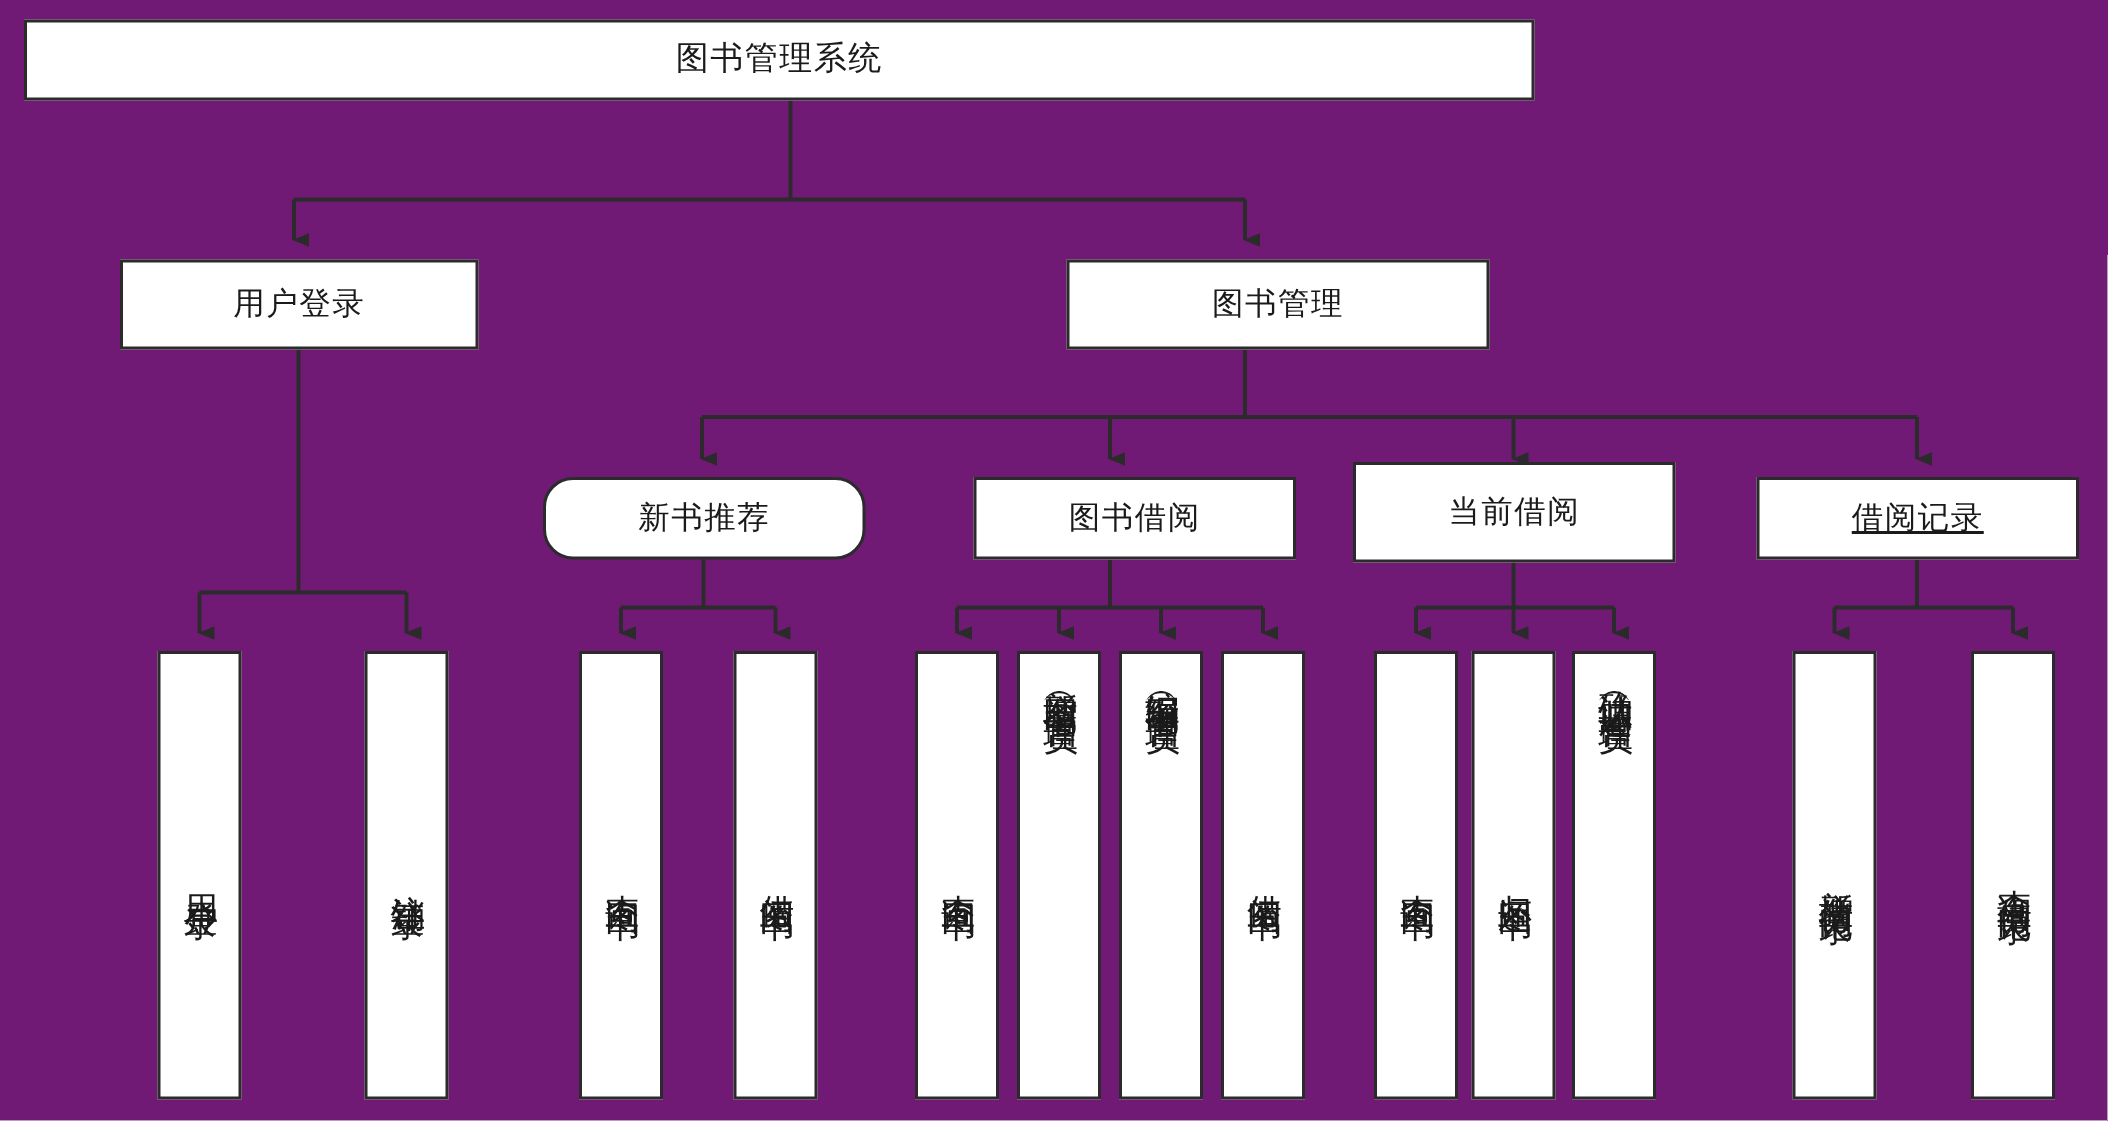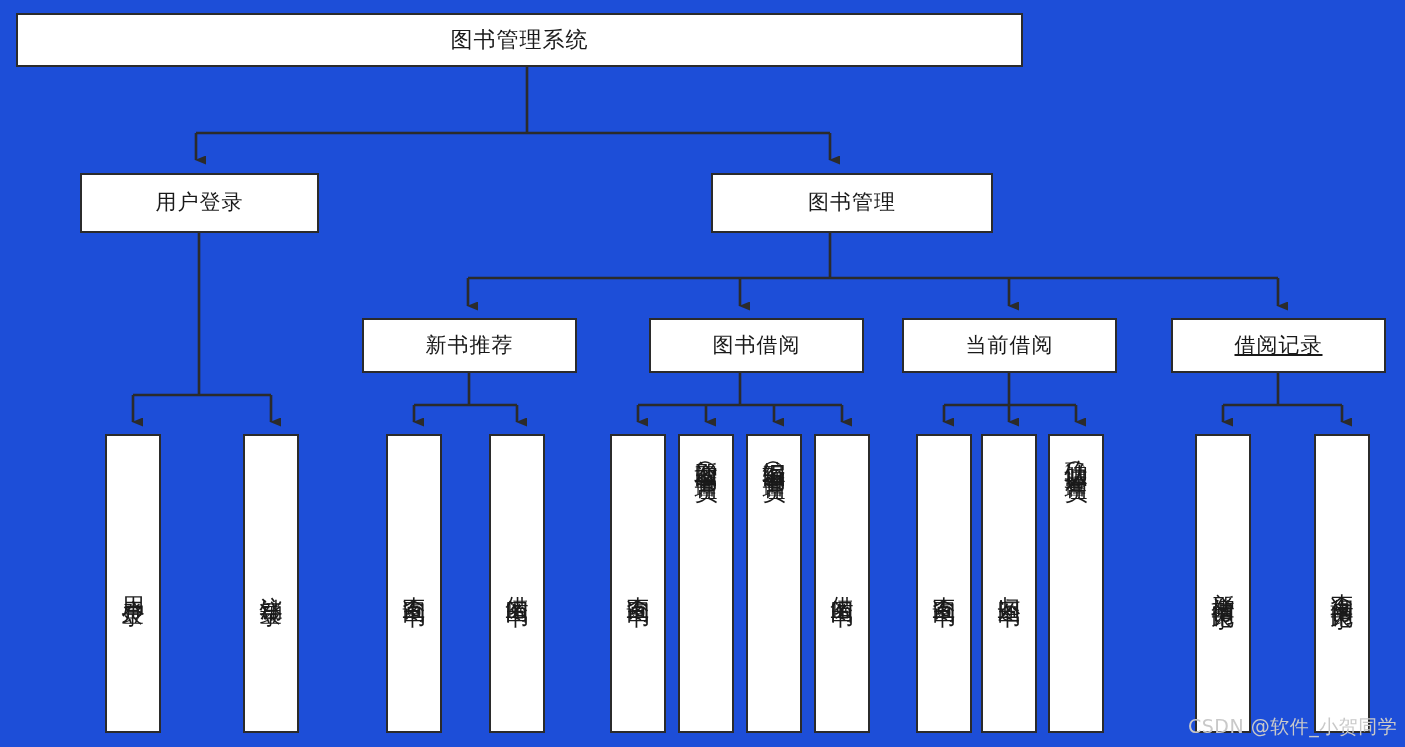--- a/index.html
+++ b/index.html
@@ -8,21 +8,21 @@
     padding: 0;
     background: #ffffff;
   }
   body {
     font-family: "DejaVu Sans", "Liberation Sans", sans-serif;
   }
   #canvas {
     position: relative;
     width: 1405px;
     height: 747px;
-    background: #1d4ed8;
+    background: #701a75;
     overflow: hidden;
   }
   svg.wires {
     position: absolute;
     left: 0;
     top: 0;
     width: 1405px;
     height: 747px;
     pointer-events: none;
   }
@@ -138,29 +138,29 @@
   </div>
 
   <div class="node h" style="left:80px; top:173px; width:239px; height:60px;">
     <span class="lbl">用户登录</span>
   </div>
 
   <div class="node h" style="left:711px; top:173px; width:282px; height:60px;">
     <span class="lbl">图书管理</span>
   </div>
 
-  <div class="node h" style="left:362px; top:318px; width:215px; height:55px;">
+  <div class="node h" style="left:362px; top:318px; width:215px; height:55px;border-radius:20px;">
     <span class="lbl">新书推荐</span>
   </div>
 
   <div class="node h" style="left:605px; top:318px; width:215px; height:55px;margin-left:44px;">
     <span class="lbl">图书借阅</span>
   </div>
 
-  <div class="node h" style="left:902px; top:318px; width:215px; height:55px;">
+  <div class="node h" style="left:902px; top:308px; width:215px; height:67px;">
     <span class="lbl">当前借阅</span>
   </div>
 
   <div class="node h" style="left:1171px; top:318px; width:215px; height:55px;text-decoration:underline;">
     <span class="lbl">借阅记录</span>
   </div>
 
   <div class="node v mid" style="left:105px; top:434px; width:56px; height:299px;">
     <span class="lbl">用户登录</span>
   </div>
@@ -206,15 +206,14 @@
   </div>
 
   <div class="node v mid" style="left:1195px; top:434px; width:56px; height:299px;">
     <span class="lbl">新增借阅记录</span>
   </div>
 
   <div class="node v mid" style="left:1314px; top:434px; width:56px; height:299px;">
     <span class="lbl">查询借阅记录</span>
   </div>
 
-  <div class="watermark" style="left:1188px; top:714px;">CSDN @软件_小贺同学</div>
 
 </div>
 
 </body></html>

